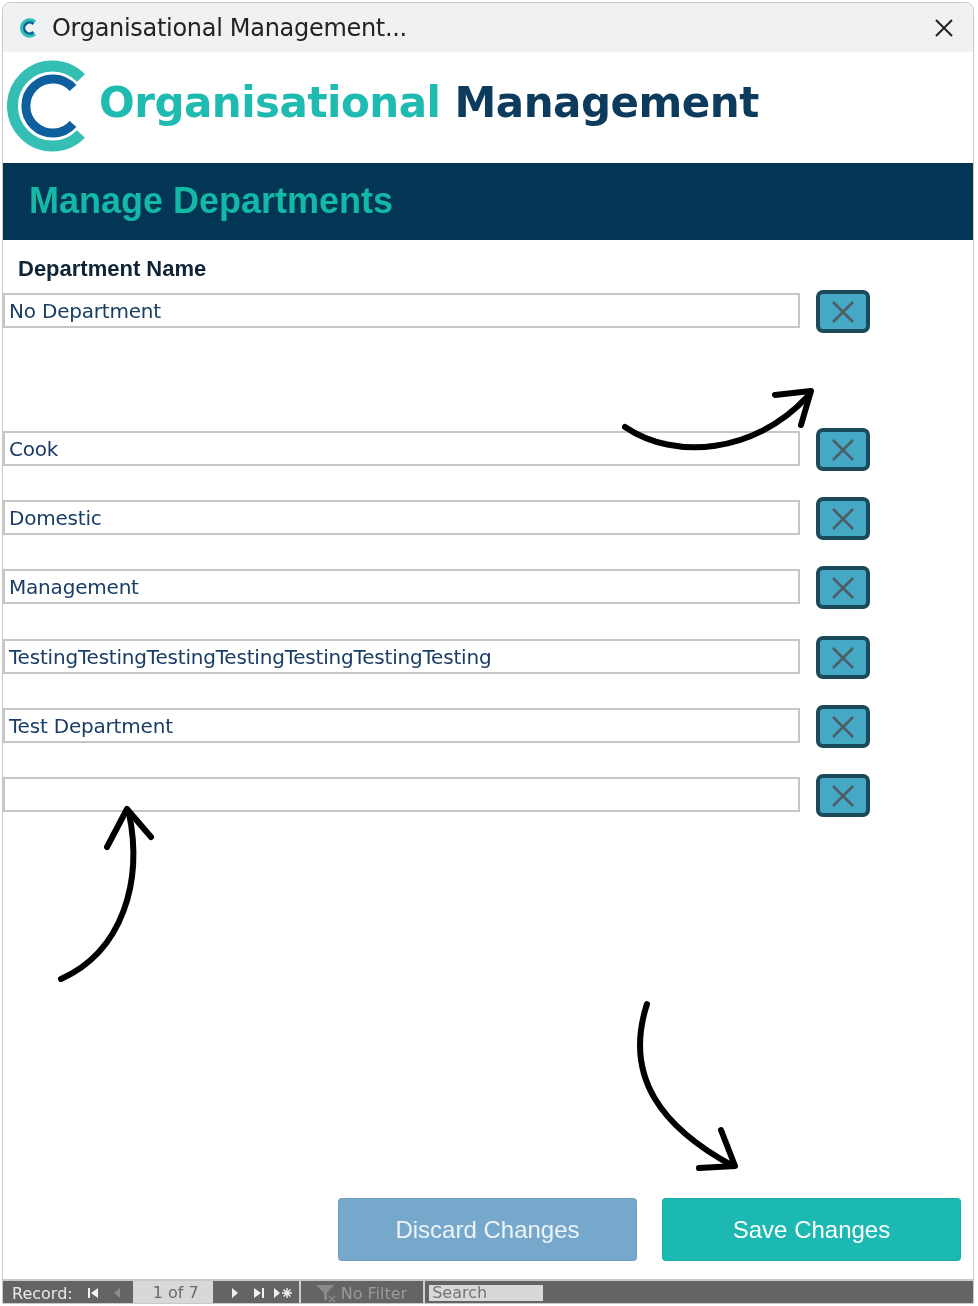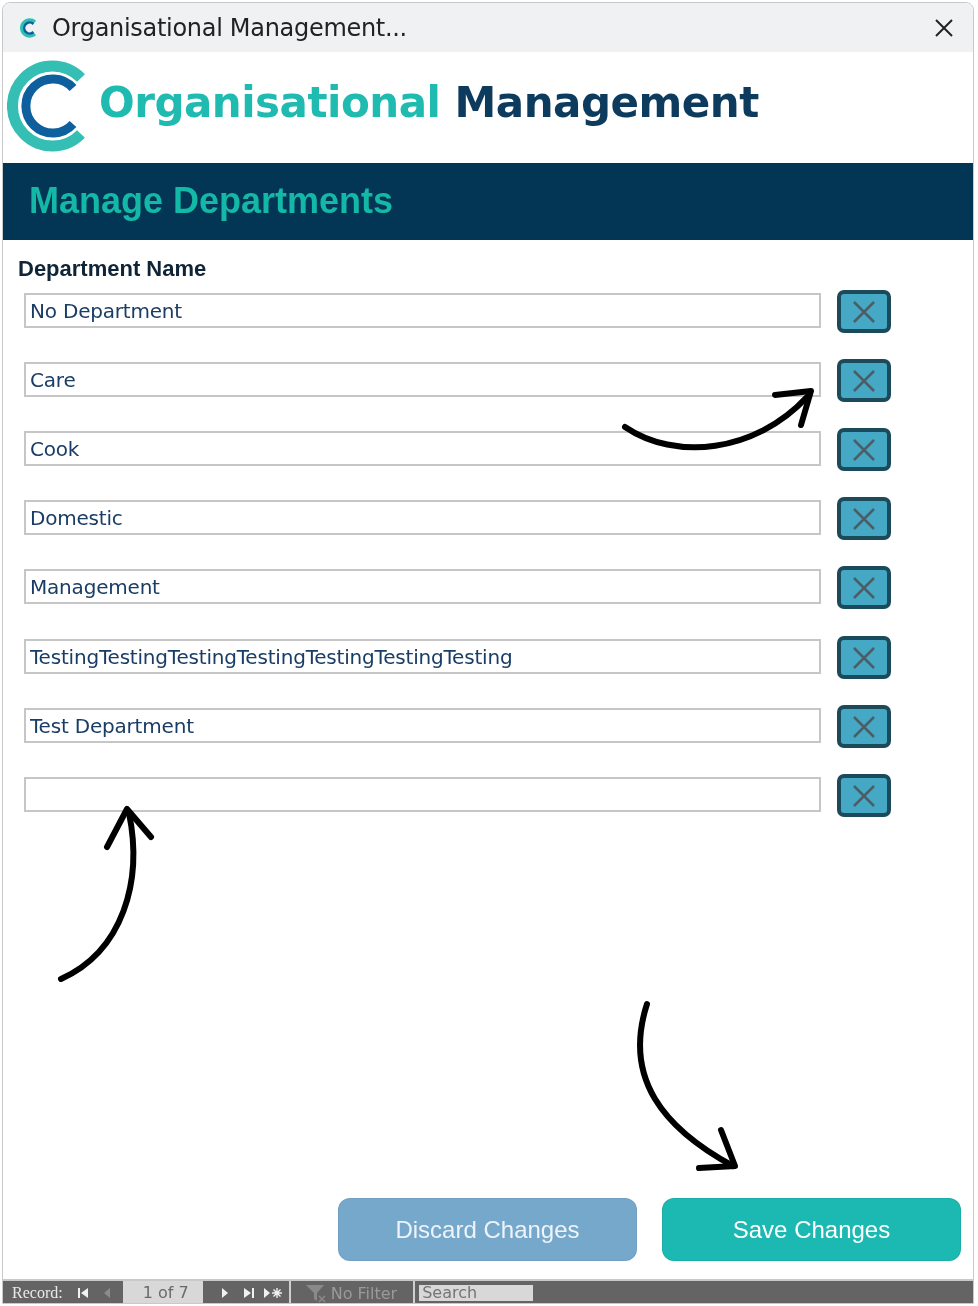--- a/index.html
+++ b/index.html
@@ -40,50 +40,50 @@
     position: absolute; left: 26px; top: 17px; color: #14b8a6; font-size: 36px; font-weight: bold;
     font-family: "Liberation Sans", sans-serif;
   }
 
   .col-label {
     position: absolute; left: 15px; top: 243px; font-size: 22px; font-weight: bold; color: #0f2436;
     font-family: "Liberation Sans", sans-serif;
     margin-top: 10px;
   }
 
-  .dept-row { position: absolute; left: 21px; width: 880px; height: 50px; padding-left: 6px; }
+  .dept-row { position: absolute; left: 0; width: 880px; height: 50px; padding-left: 6px; }
   .dept-input {
     position: absolute; left: 0; top: 0; width: 797px; height: 35px;
     border: 2px solid #c6c6c6; background: #fff; padding: 0 4px;
     font-size: 20px; color: #1a3d66; font-family: "DejaVu Sans", sans-serif;
     line-height: 31px; outline: none; letter-spacing: -0.2px;
   }
   .delete-btn {
     position: absolute; left: 813px; top: -3px; width: 54px; height: 43px;
     background: #45a9c5; border: 4px solid #1b4a5a; border-radius: 7px;
     display: flex; align-items: center; justify-content: center; cursor: pointer;
   }
 
   .annot { position: absolute; pointer-events: none; }
 
   .btn {
-    position: absolute; top: 1195px; height: 63px; border-radius: 12px;
+    position: absolute; top: 1195px; height: 63px; border-radius: 4px;
     display: flex; align-items: center; justify-content: center;
     color: #fff; font-size: 24px; font-family: "Liberation Sans", sans-serif; cursor: pointer;
     border: 1px solid rgba(0,0,0,0.05);
   }
   .btn-discard { left: 335px; width: 299px; background: #76a8cb; color: #eef4f9; }
   .btn-save { left: 659px; width: 299px; background: #1bb9b1; }
 
   .navbar {
     position: absolute; left: 0; top: 1276px; width: 100%; height: 26px; background: #646464;
     border-top: 2px solid #c9c9c9; display: flex; align-items: center;
     font-family: "DejaVu Sans", sans-serif; font-size: 16px; color: #e9e9e9;
   }
-  .nav-label { margin-left: 9px; margin-right: 8px; font-family: Liberation Serif, serif; }
+  .nav-label { margin-left: 9px; margin-right: 8px; }
   .nav-btn { width: 24px; height: 22px; display: flex; align-items: center; justify-content: center; cursor: pointer; color: #f1f1f1; font-size: 13px; }
   .nav-btn.disabled { color: #8c8c8c; }
   .nav-counter {
     width: 80px; height: 24px; background: #d8d8d8; color: #6a6a6a; padding-left: 20px;
     line-height: 24px; margin-left: 4px; margin-right: 10px;
   }
   .nav-sep { width: 2px; height: 24px; background: #cfcfcf; margin: 0 4px; }
   .nav-filter { display: flex; align-items: flex-end; color: #9a9a9a; margin: 0 12px 0 10px; }
   .nav-search {
     width: 114px; height: 16px; background: #d8d8d8; color: #6a6a6a; padding-left: 3px;
@@ -122,28 +122,20 @@
   </div>
 
   <div class="header-band">
     <div class="page-title">Manage Departments</div>
   </div>
 
   <div class="col-label">Department Name</div>
 
   <div class="dept-row" style="top:290px;">
     <input class="dept-input" value="No Department" style="">
-    <div class="delete-btn">
-      <svg width="28" height="24" viewBox="0 0 28 24">
-          <path d="M4 2 L24 22 M24 2 L4 22" stroke="#4d5d66" stroke-width="2.5"></path>
-        </svg>
-    </div>
-  </div>
-  <div class="dept-row" style="top:359px;">
-    <input class="dept-input" value="Care" style="">
     <div class="delete-btn">
       <svg width="28" height="24" viewBox="0 0 28 24">
           <path d="M4 2 L24 22 M24 2 L4 22" stroke="#4d5d66" stroke-width="2.5"></path>
         </svg>
     </div>
   </div>
   <div class="dept-row" style="top:428px;">
     <input class="dept-input" value="Cook" style="">
     <div class="delete-btn">
       <svg width="28" height="24" viewBox="0 0 28 24">

